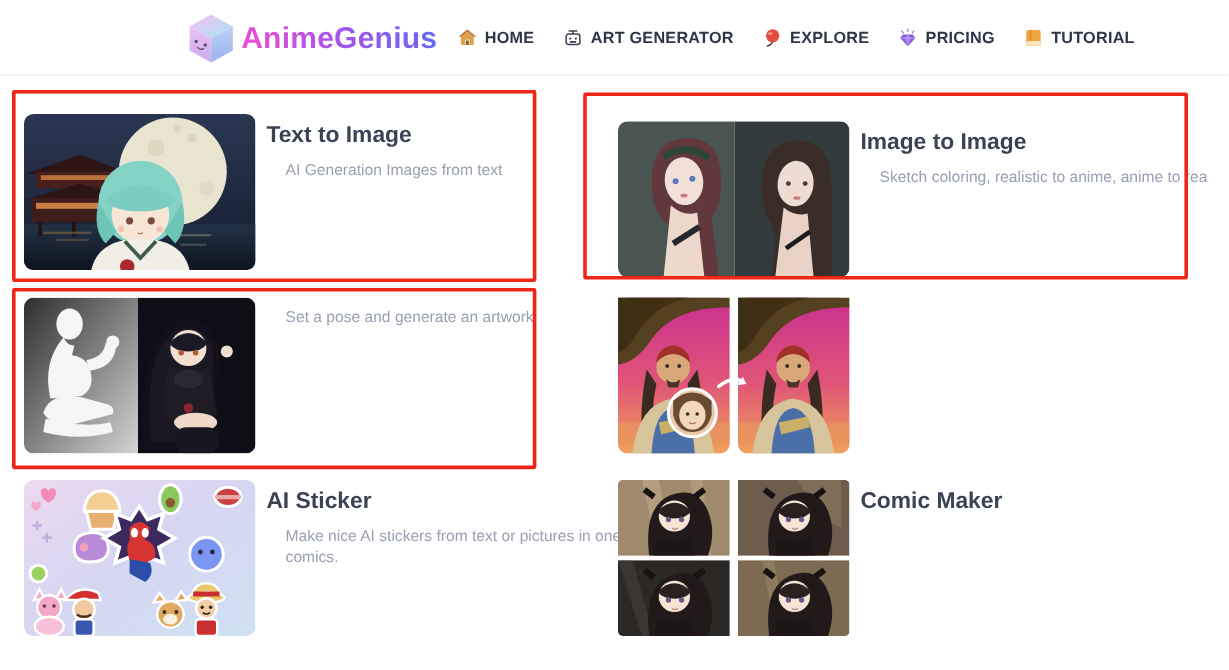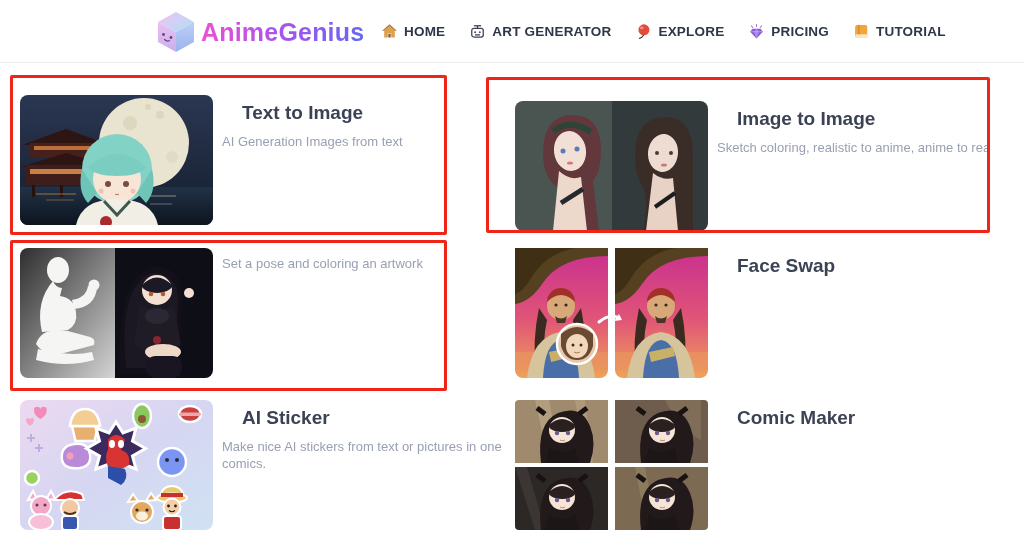--- a/index.html
+++ b/index.html
@@ -23,22 +23,22 @@
   .nav-icon { width:17px; height:17px; display:block; }
   .nav-label { font-size:13.5px; font-weight:700; color:#2e3648; letter-spacing:0.2px; }
 
   
   .card { position:absolute; display:flex; align-items:flex-start; }
   .thumb { width:193px; height:130px; border-radius:8px; overflow:hidden;
            flex:0 0 193px; }
   .thumb svg { display:block; width:193px; height:130px; }
   .card-body { margin-left:9px; padding-top:7px; width:300px; }
   .card-title { font-size:19px; line-height:22px; font-weight:700; color:#3b4254;
-                margin-bottom:9px;margin-left:20px; }
-  .card-desc { font-size:13px; line-height:17px; color:#99a0b2; }
+                margin-bottom:9px; }
+  .card-desc { font-size:13px; line-height:17px; color:#99a0b2;margin-left:16px; }
   .desc-clip { white-space:nowrap; overflow:hidden; max-width:273px; }
 
   
   .annotation-box { position:absolute; border:3px solid #ee2517; border-radius:2px;
                     pointer-events:none; }
 </style>
 </head>
 <body>
 
 <div class="page">
@@ -241,21 +241,21 @@
         <circle cx="143" cy="46" r="2.3" fill="#b85a30"></circle>
         <path d="M120 57 q17 10 34 0 l7 40 q-24 14 -47 0 z" fill="#201c26"></path>
         <ellipse cx="137" cy="68" rx="12" ry="8" fill="#2c2734"></ellipse>
         <circle cx="137" cy="92" r="4" fill="#8a2430"></circle>
         <ellipse cx="143" cy="104" rx="18" ry="8" fill="#efd8c8"></ellipse>
         <rect x="126" y="108" width="36" height="22" rx="9" fill="#191521"></rect>
         <circle cx="169" cy="45" r="5" fill="#f4e0d2"></circle>
       </svg>
     </div>
     <div class="card-body">
-      <p class="card-desc">Set a pose and coloring an artwork</p>
+      <p class="card-desc">Set a pose and generate an artwork</p>
     </div>
   </div>
 
   <div class="card" style="left:515px; top:248px;">
     <div class="thumb" style="border-radius:0; overflow:visible;">
       <svg viewBox="0 0 193 130" preserveAspectRatio="none">
         <defs>
           <linearGradient id="t4sky" x1="0" y1="0" x2="0" y2="1">
             <stop offset="0" stop-color="#c92f90"></stop>
               <stop offset="0.55" stop-color="#e05577"></stop>
@@ -286,21 +286,20 @@
         <path d="M46 86 q16 -14 32 0 v12 q-4 14 -16 14 q-12 0 -16 -14 z" fill="#6b4a33"></path>
         <ellipse cx="62" cy="98" rx="11" ry="12" fill="#f2d8ba"></ellipse>
         <circle cx="58" cy="97" r="1.5" fill="#3a2a22"></circle>
         <circle cx="66" cy="97" r="1.5" fill="#3a2a22"></circle>
         <path d="M59 104 q3 2 6 0" stroke="#b07a5a" stroke-width="1" fill="none"></path>
         <path d="M84 74 q11 -9 20 -4" stroke="#ffffff" stroke-width="3" fill="none" stroke-linecap="round"></path>
         <path d="M104 66 l3 6 -8 1 z" fill="#ffffff"></path>
       </svg>
     </div>
     <div class="card-body">
-      <h3 class="card-title">Face Swap</h3>
     </div>
   </div>
 
   <div class="card" style="left:20px; top:400px;">
     <div class="thumb">
       <svg viewBox="0 0 193 130" preserveAspectRatio="none">
         <defs>
           <linearGradient id="t5bg" x1="0" y1="0" x2="1" y2="1">
             <stop offset="0" stop-color="#ecd9f0"></stop>
               <stop offset="0.5" stop-color="#d6d6f2"></stop>

